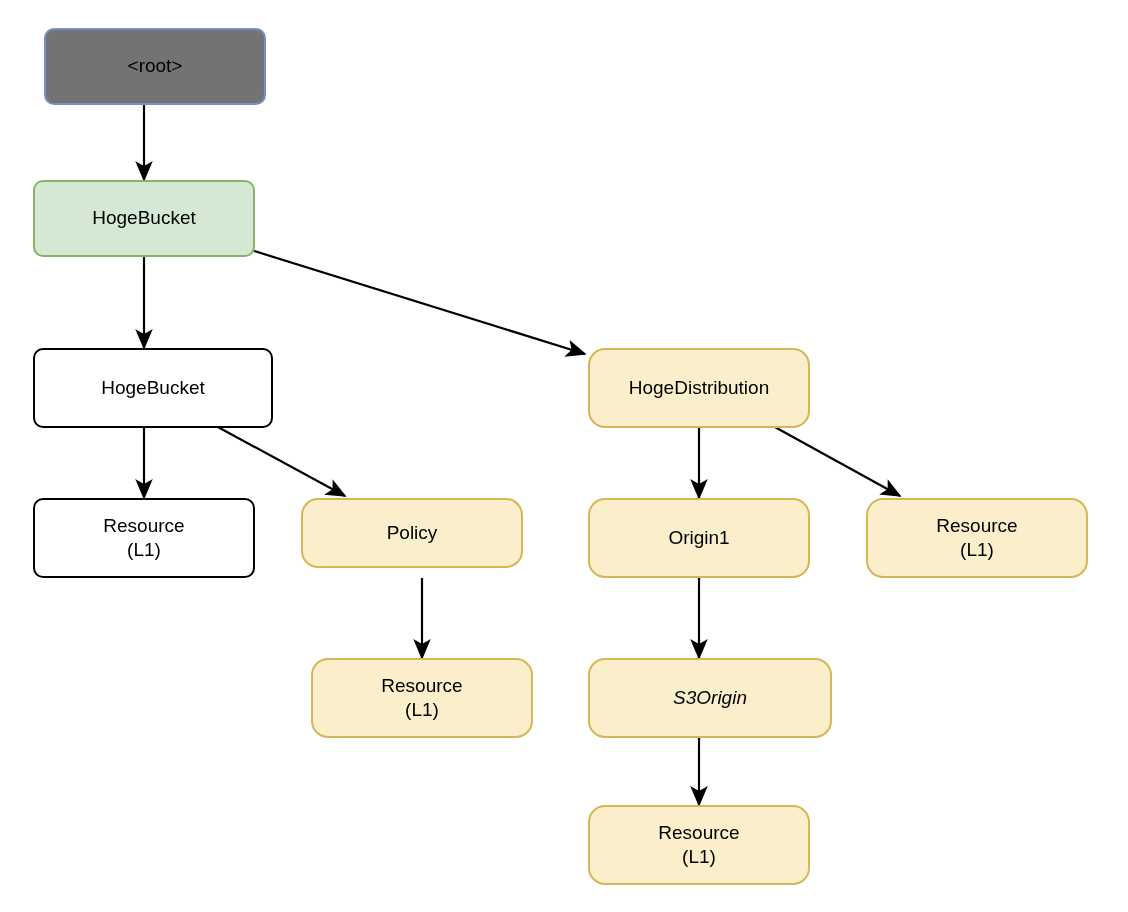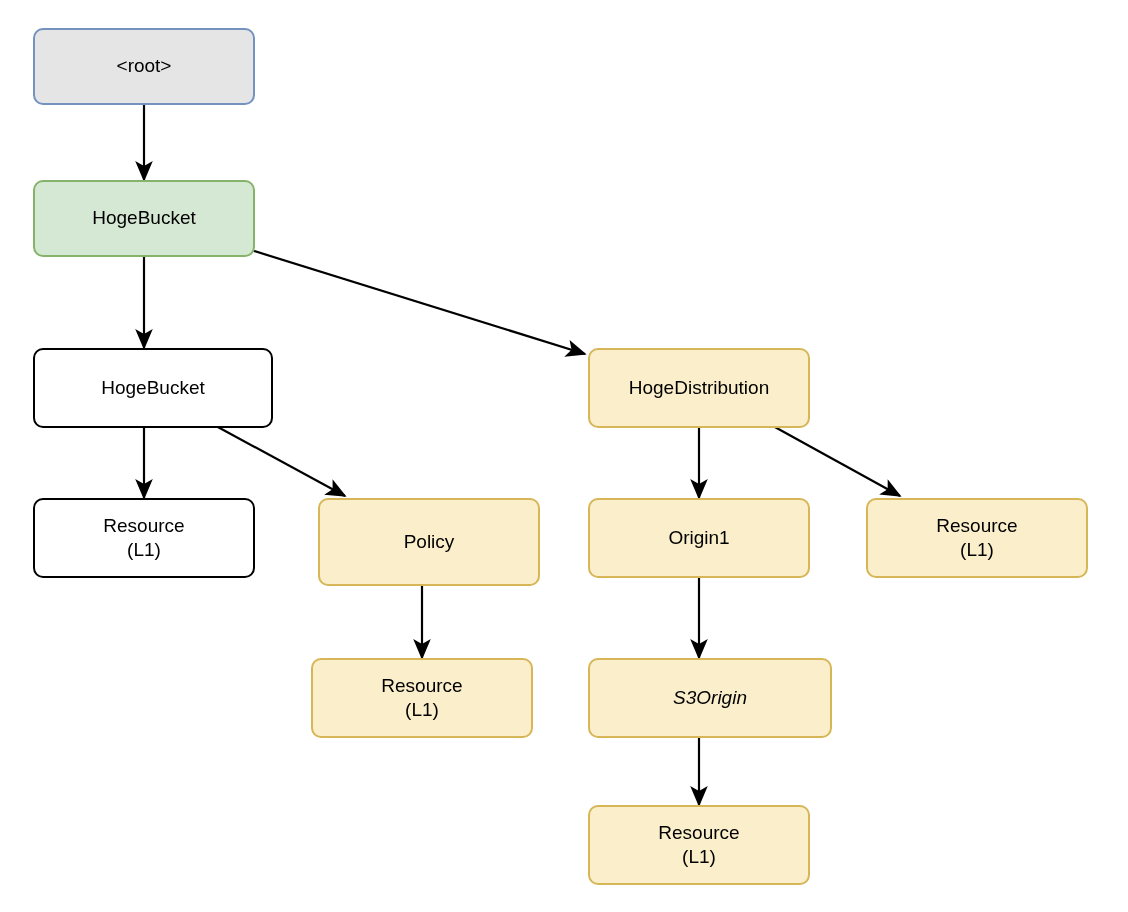--- a/index.html
+++ b/index.html
@@ -43,24 +43,24 @@
     font-family: "Liberation Sans", sans-serif;
     white-space: pre-line;
     z-index: 2;
   }
   .node-label {
     display: block;
     white-space: pre-line;
     padding: 0 6px;
   }
   
-  .pal-blue   { background:#e5e5e5; border-color:#7392bf; }
+  .pal-blue   { background:#737373; border-color:#7392bf;margin-left:11px; }
   .pal-green  { background:#d5e8d4; border-color:#86b36a; }
   .pal-white  { background:#ffffff; border-color:#000000; }
-  .pal-yellow { background:#fbefcb; border-color:#d6b656; }
+  .pal-yellow { background:#fbefcb; border-color:#d6b656;border-radius:17px; }
 </style>
 </head>
 <body>
 
 <div id="canvas">
   <svg id="edge-layer" viewBox="0 0 1128 912" width="1128" height="912" xmlns="http://www.w3.org/2000/svg">
     <defs>
       <marker id="arrowhead" markerWidth="10" markerHeight="8" refX="8.6" refY="4" orient="auto" markerUnits="strokeWidth">
         <path d="M0,0 L9.4,4 L0,8 L2.2,4 Z" fill="#000000"></path>
       </marker>
@@ -77,21 +77,21 @@
         <line x1="699" y1="578" x2="699" y2="658" stroke="#000000" stroke-width="2.2" marker-end="url(#arrowhead)"></line>
         <line x1="699" y1="738" x2="699" y2="805" stroke="#000000" stroke-width="2.2" marker-end="url(#arrowhead)"></line>
       </g>
   </svg>
   <div id="nodes-group">
       <div class="node pal-blue" style="left: 33px; top: 28px; width: 222px; height: 77px;"><span class="node-label">&lt;root&gt;</span></div>
       <div class="node pal-green" style="left: 33px; top: 180px; width: 222px; height: 77px;"><span class="node-label">HogeBucket</span></div>
       <div class="node pal-white" style="left: 33px; top: 348px; width: 240px; height: 80px;"><span class="node-label">HogeBucket</span></div>
       <div class="node pal-white" style="left: 33px; top: 498px; width: 222px; height: 80px;"><span class="node-label">Resource
 (L1)</span></div>
-      <div class="node pal-yellow" style="left: 318px; top: 498px; width: 222px; height: 88px;"><span class="node-label">Policy</span></div>
+      <div class="node pal-yellow" style="left: 301px; top: 498px; width: 222px; height: 70px;"><span class="node-label">Policy</span></div>
       <div class="node pal-yellow" style="left: 311px; top: 658px; width: 222px; height: 80px;"><span class="node-label">Resource
 (L1)</span></div>
       <div class="node pal-yellow" style="left: 588px; top: 348px; width: 222px; height: 80px;"><span class="node-label">HogeDistribution</span></div>
       <div class="node pal-yellow" style="left: 588px; top: 498px; width: 222px; height: 80px;"><span class="node-label">Origin1</span></div>
       <div class="node pal-yellow" style="left: 866px; top: 498px; width: 222px; height: 80px;"><span class="node-label">Resource
 (L1)</span></div>
       <div class="node pal-yellow" style="left: 588px; top: 658px; width: 244px; height: 80px; font-style: italic;"><span class="node-label">S3Origin</span></div>
       <div class="node pal-yellow" style="left: 588px; top: 805px; width: 222px; height: 80px;"><span class="node-label">Resource
 (L1)</span></div>
     </div>

